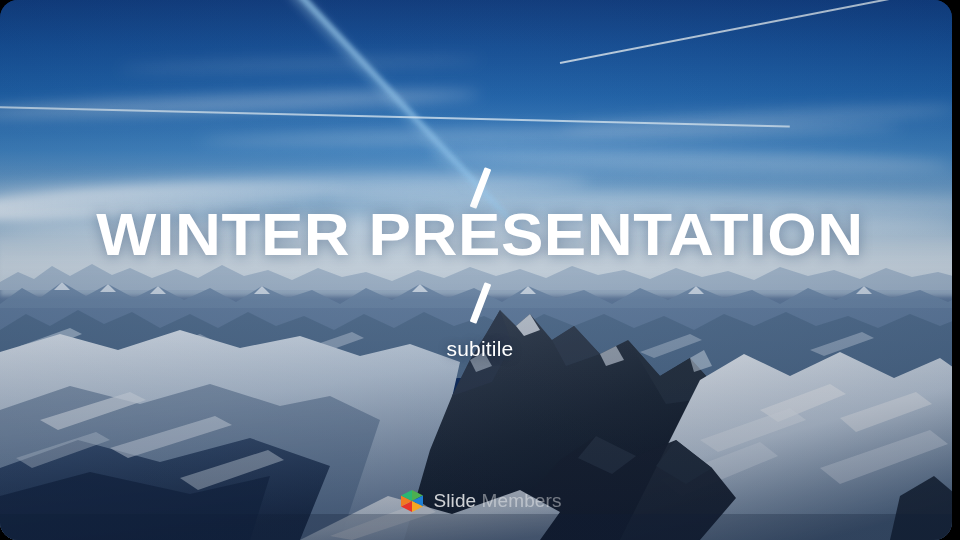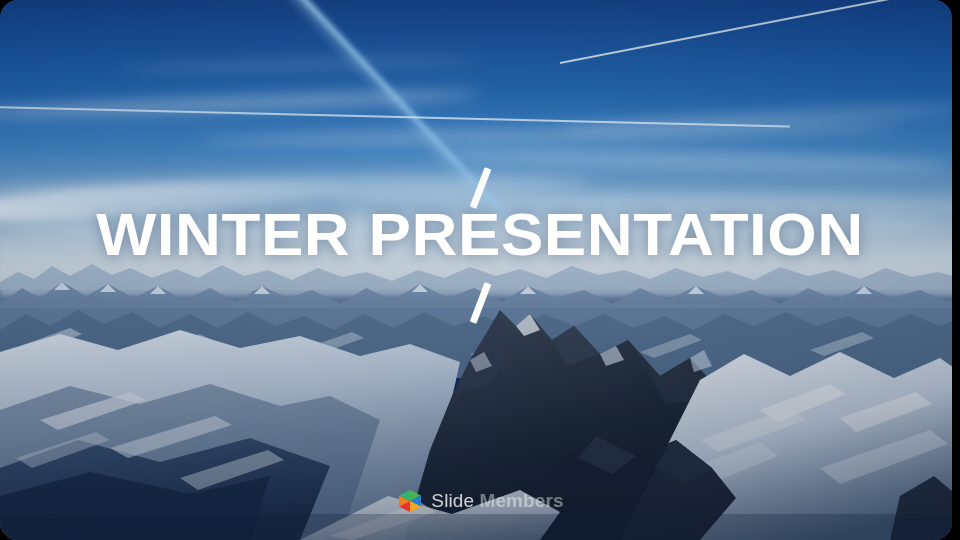--- a/index.html
+++ b/index.html
@@ -98,21 +98,21 @@
             letter-spacing:.2px;
             text-shadow:0 1px 8px rgba(10,30,60,.55);}
 
   
   .watermark{position:absolute;left:0;top:487px;width:960px;
              display:flex;align-items:center;justify-content:center;gap:7px;}
   .wm-logo{width:28px;height:28px;flex:0 0 auto;}
   .wm-text{font-size:19px;line-height:22px;white-space:nowrap;
            letter-spacing:.1px;}
   .wm-bold{font-weight:400;color:rgba(255,255,255,.80);}
-  .wm-light{font-weight:700;color:rgba(255,255,255,.42);}
+  .wm-light{font-weight:400;color:rgba(255,255,255,.42);}
 </style>
 </head>
 <body>
 
 <div id="slide">
 
   <div class="sky"></div>
 
   <div class="cirrus c8"></div>
   <div class="cirrus c1"></div>
@@ -250,20 +250,21 @@
     </svg>
   </div>
 
   <div class="grade"></div>
 
   <div class="slash slash-top"></div>
   <div class="slash slash-bot"></div>
 
   <div class="title">WINTER PRESENTATION</div>
 
+  <div class="subtitle">subitile</div>
 
   <div class="watermark">
     <span class="wm-logo">
       <svg width="28" height="28" viewBox="0 0 28 28">
 
         <polygon points="14,3 25,8.5 14,14" fill="#4caf50"></polygon>
         <polygon points="25,8.5 25,19.5 14,14" fill="#1e7fd4"></polygon>
         <polygon points="25,19.5 14,25 14,14" fill="#f5a623"></polygon>
         <polygon points="14,25 3,19.5 14,14" fill="#e8342a"></polygon>
         <polygon points="3,19.5 3,8.5 14,14" fill="#f07c22"></polygon>

